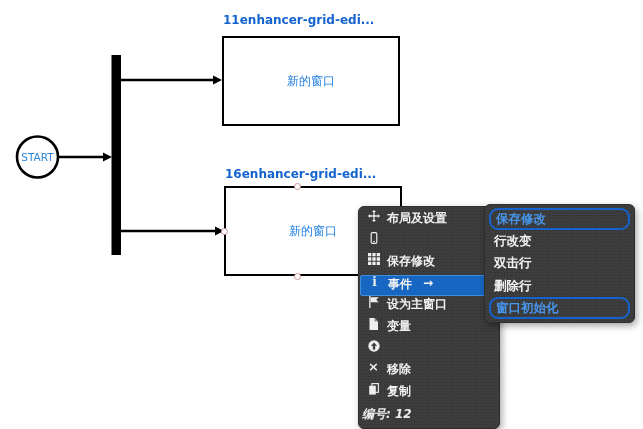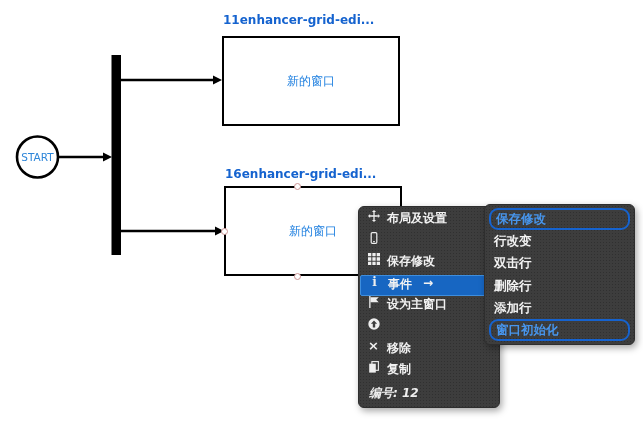--- a/index.html
+++ b/index.html
@@ -47,21 +47,21 @@
     padding:0 8px; font-size:12px; font-weight:bold; white-space:nowrap; cursor:default;
   }
   .menu-item .ic { width:13px; height:12px; flex:none; display:flex; align-items:center; justify-content:center; }
   .menu-item.highlighted {
     background:#1766c2; border:1px solid #3e8ede; border-radius:2px; margin:0 1px;
     padding:0 7px;
   }
   .menu-item .row-arrow { margin-left:4px; font-weight:bold; }
   .menu-footer {
     font-style:italic; font-weight:bold; font-size:12px;
-    padding:2px 10px 3px; color:#efefef;
+    padding:2px 3px 3px; color:#efefef;
   }
   .x-glyph { font-size:13px; font-weight:bold; color:#eee; line-height:12px; }
   .i-glyph { font-family:"DejaVu Serif", serif; font-size:12px; font-weight:bold; color:#eee; line-height:12px; }
 
   .submenu {
     position:absolute; left:484px; top:204px; width:151px; z-index:6;
     background:#3d3d3d;
     background-image:radial-gradient(rgba(0,0,0,.22) 1px, transparent 1px);
     background-size:3px 3px;
     border:1px solid #2e2e2e; border-radius:6px;
@@ -166,20 +166,29 @@
     <div class="menu-item">
       <span class="ic">
         <svg width="12" height="12" viewBox="0 0 12 12">
             <path fill="#eee" d="M1.2 0h1.3v12H1.2z"></path>
             <path fill="#eee" d="M2.5 1.2h8.3L8.2 3.7l2.6 2.5H2.5z"></path>
           </svg>
       </span>
       <span>设为主窗口</span>
     </div>
 
+    <div class="menu-item">
+      <span class="ic">
+        <svg width="11" height="12" viewBox="0 0 11 12">
+            <path d="M1.5 0h5L10 3.5V12H1.5z" fill="#eee"></path>
+            <path d="M6.5 0L10 3.5H6.5z" fill="#8d8d8d"></path>
+          </svg>
+      </span>
+      <span>变量</span>
+    </div>
 
     <div class="menu-item">
       <span class="ic">
         <svg width="12" height="12" viewBox="0 0 12 12">
             <circle cx="6" cy="6" r="5.7" fill="#eee"></circle>
             <path fill="#3d3d3d" d="M6 2.4L2.9 5.7h1.9v3.7h2.4V5.7h1.9z"></path>
           </svg>
       </span>
     </div>
 
@@ -201,17 +210,16 @@
     </div>
 
     <div class="menu-footer">编号: 12</div>
   </div>
 
   <div class="submenu">
     <div class="submenu-item bound">保存修改</div>
     <div class="submenu-item">行改变</div>
     <div class="submenu-item">双击行</div>
     <div class="submenu-item">删除行</div>
-    <div class="submenu-item">添加行</div>
     <div class="submenu-item bound">窗口初始化</div>
   </div>
 
 </div>
 
 </body></html>

